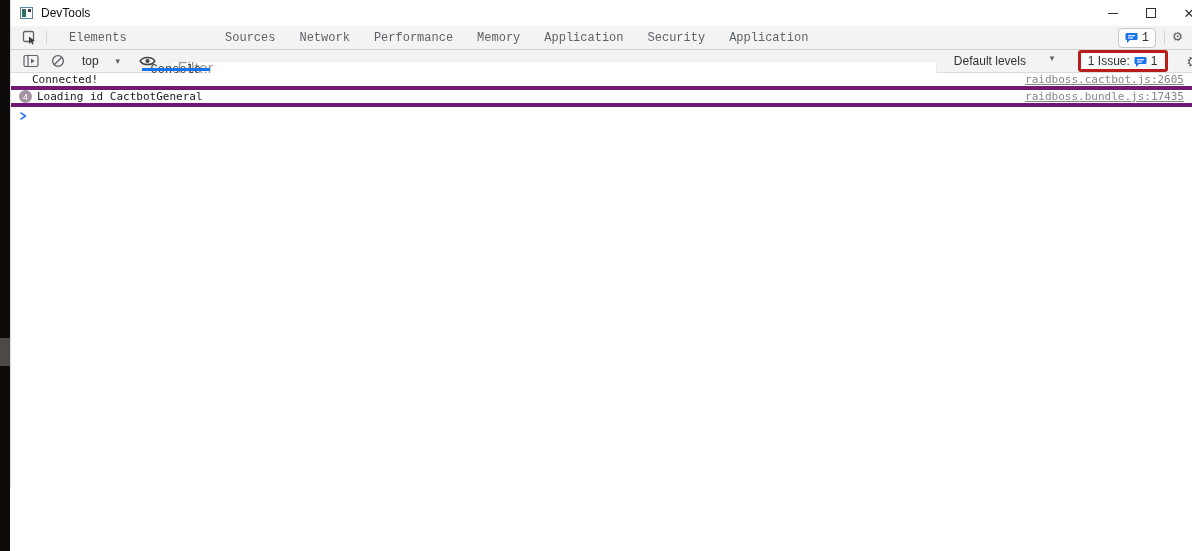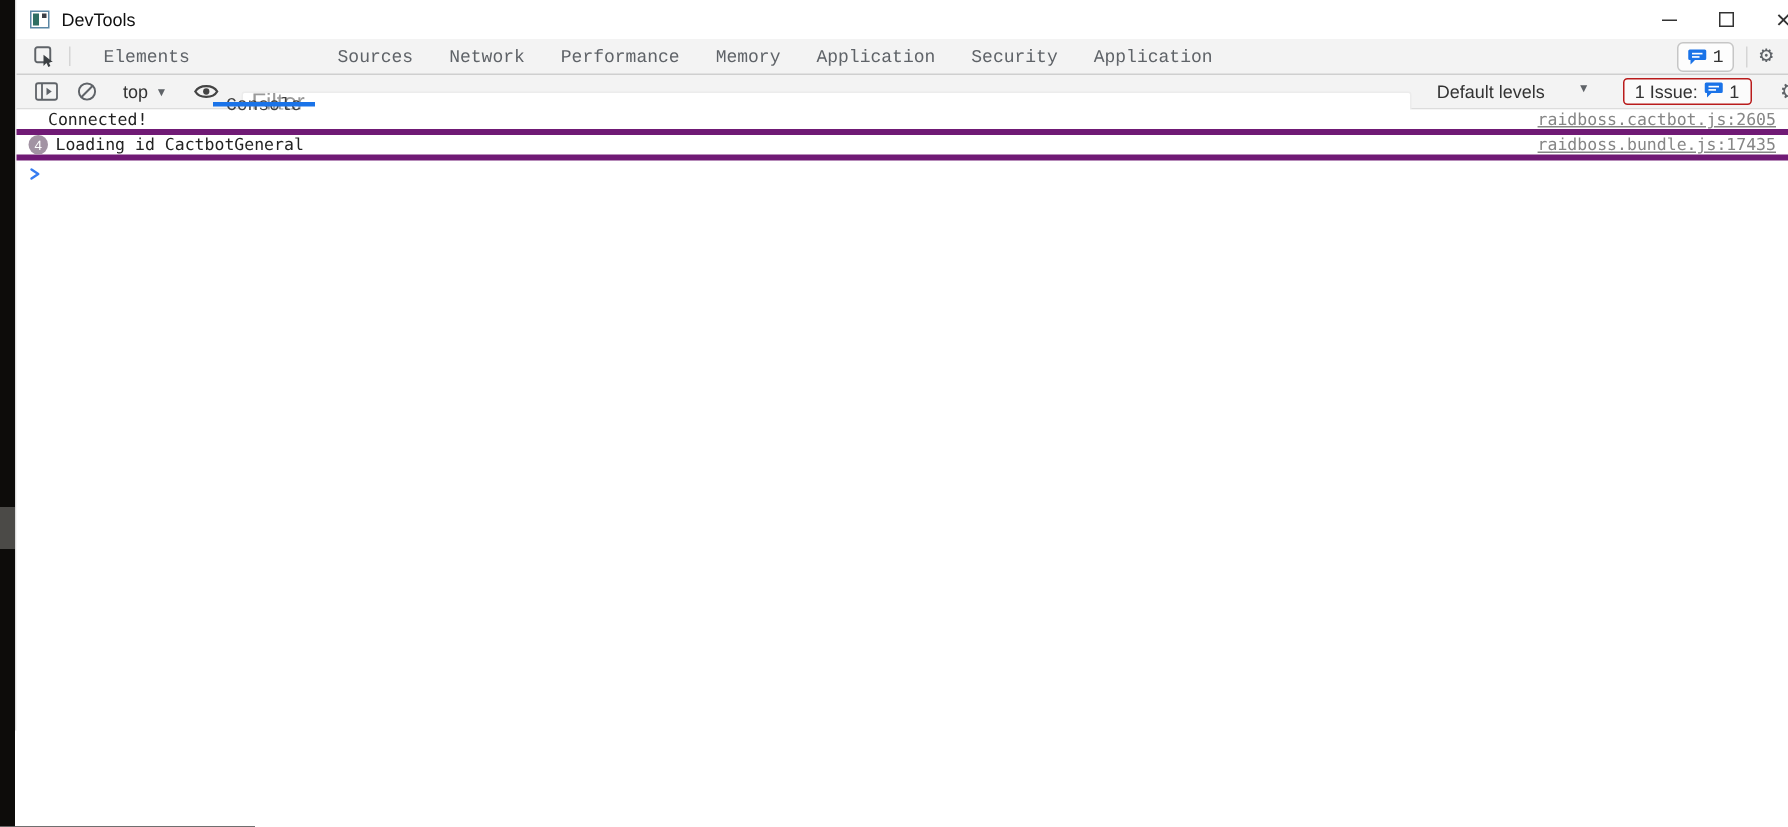--- a/index.html
+++ b/index.html
@@ -36,30 +36,30 @@
   .tabs { display:flex; align-items:stretch; margin-left:8px; }
   .tab { position:relative; display:flex; align-items:center; padding:0 9px; margin:0 3px; font-size:12px; color:#5f6368; cursor:pointer; }
   .tab.active { color:#404040;margin-top:44px; }
   .tab.active::after { content:""; position:absolute; left:0; right:0; bottom:-1px; height:3px; background:#1a73e8; }
   .tabbar-right { margin-left:auto; display:flex; align-items:center; padding-right:10px; }
   .issues-chip { display:flex; align-items:center; gap:4px; border:1px solid #c6c6c6; border-radius:4px; padding:2px 6px; font-size:12px; color:#333; background:#fdfdfd; cursor:pointer; }
   .gear { font-size:15px; color:#5f6368; line-height:1; cursor:pointer; }
 
   
   .con-toolbar { height:23px; flex:0 0 23px; background:#f3f3f3; border-bottom:1px solid #dcdcdc; display:flex; align-items:center; padding-left:6px; }
-  .ctx-selector { display:flex; align-items:center; gap:5px; font-size:12px; color:#333; padding:0 6px; cursor:pointer; }
+  .ctx-selector { display:flex; align-items:center; gap:15px; font-size:12px; color:#333; padding:0 6px; cursor:pointer; }
   .caret { font-size:8px; color:#5f6368; }
   .filter-input {
     flex:1 1 auto; height:17px; margin:16px 8px 0 4px; border:1px solid #ececec; border-radius:2px;
     background:#fff; font-size:16px; color:#333; padding:0 6px; outline:none;
     font-family:"Liberation Sans","DejaVu Sans",sans-serif;
   }
   .filter-input::placeholder { color:#9a9a9a; }
   .levels-btn { display:flex; gap:22px; font-size:12px; color:#333; padding:0 9px; cursor:pointer; white-space:nowrap; }
-  .issue-chip2 { display:flex; align-items:flex-start; gap:4px; border:1px solid #b91c1c; border-radius:3px; padding:1px 7px; margin:0 8px; font-size:12px; color:#333; background:#fbfbfb; cursor:pointer; white-space:nowrap; }
+  .issue-chip2 { display:flex; align-items:flex-end; gap:4px; border:3px solid #b91c1c; border-radius:3px; padding:1px 7px; margin:0 8px; font-size:12px; color:#333; background:#fbfbfb; cursor:pointer; white-space:nowrap; }
   .half-gear { margin-right:-8px; padding:0 0 0 6px; }
 
   
   .messages { flex:1 1 auto; background:#fff; font-family:"DejaVu Sans Mono","Liberation Mono",monospace; font-size:11px; color:#222; }
   .row { height:17px; display:flex; align-items:center; border-bottom:4px solid #701a75; padding:0 8px 0 21px; }
   .row.with-badge { padding-left:8px; }
   .msg { white-space:pre; overflow:hidden; }
   .src { margin-left:auto; color:#868686; text-decoration:underline; cursor:pointer; white-space:nowrap; padding-left:20px; }
   .repeat-badge {
     width:13px; height:13px; flex:0 0 13px; border-radius:50%; background:#a293a3; color:#fff;

